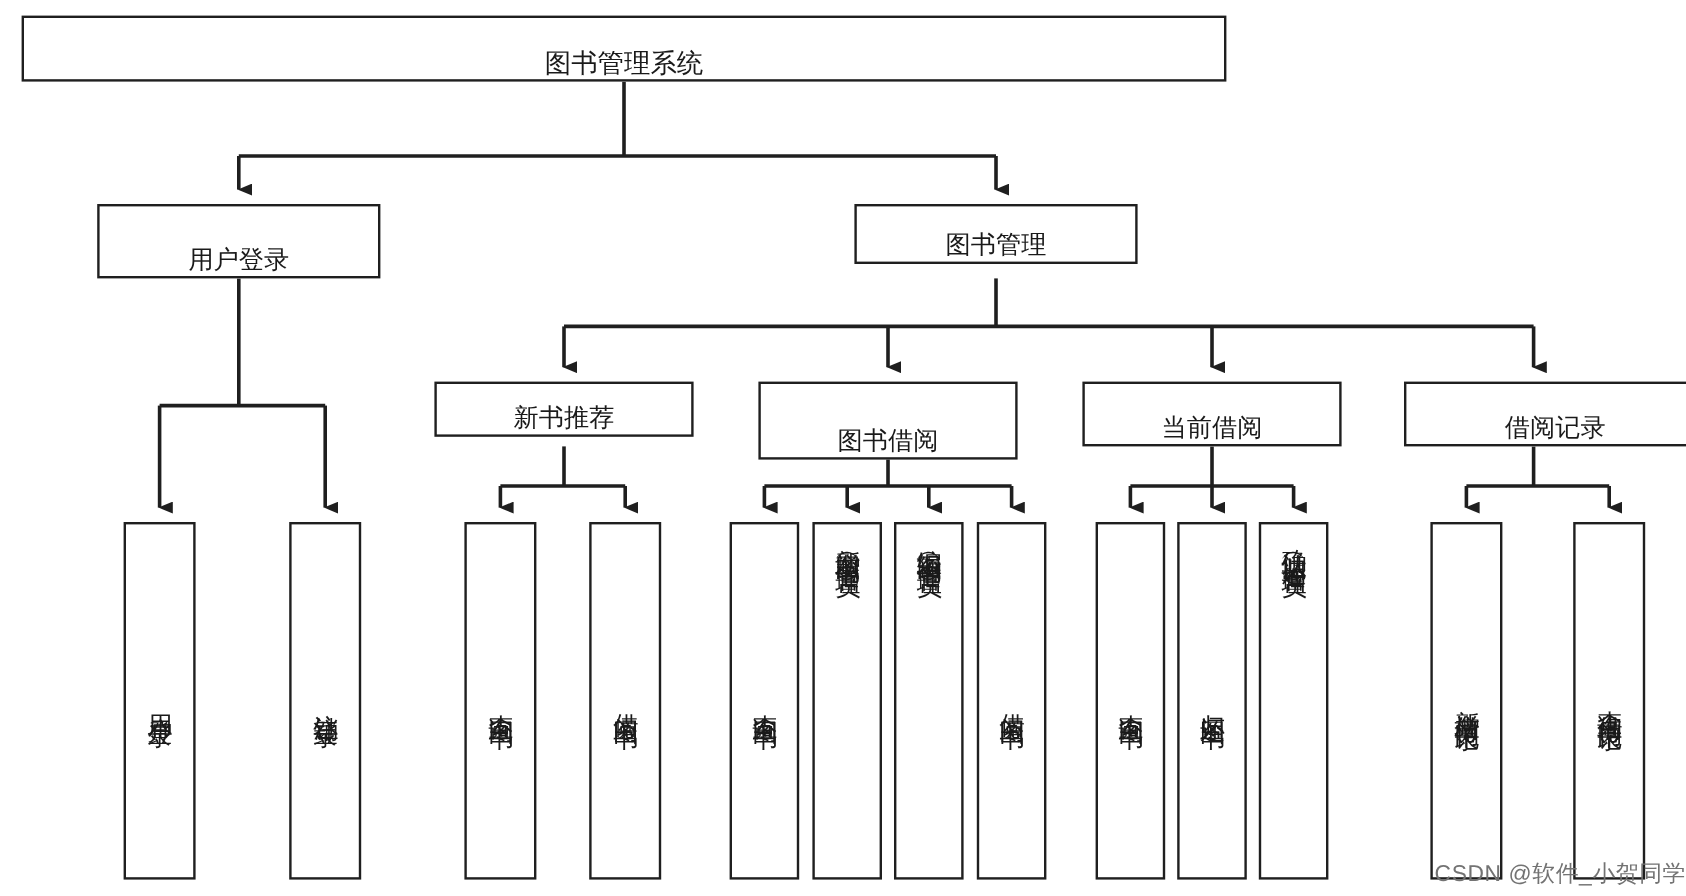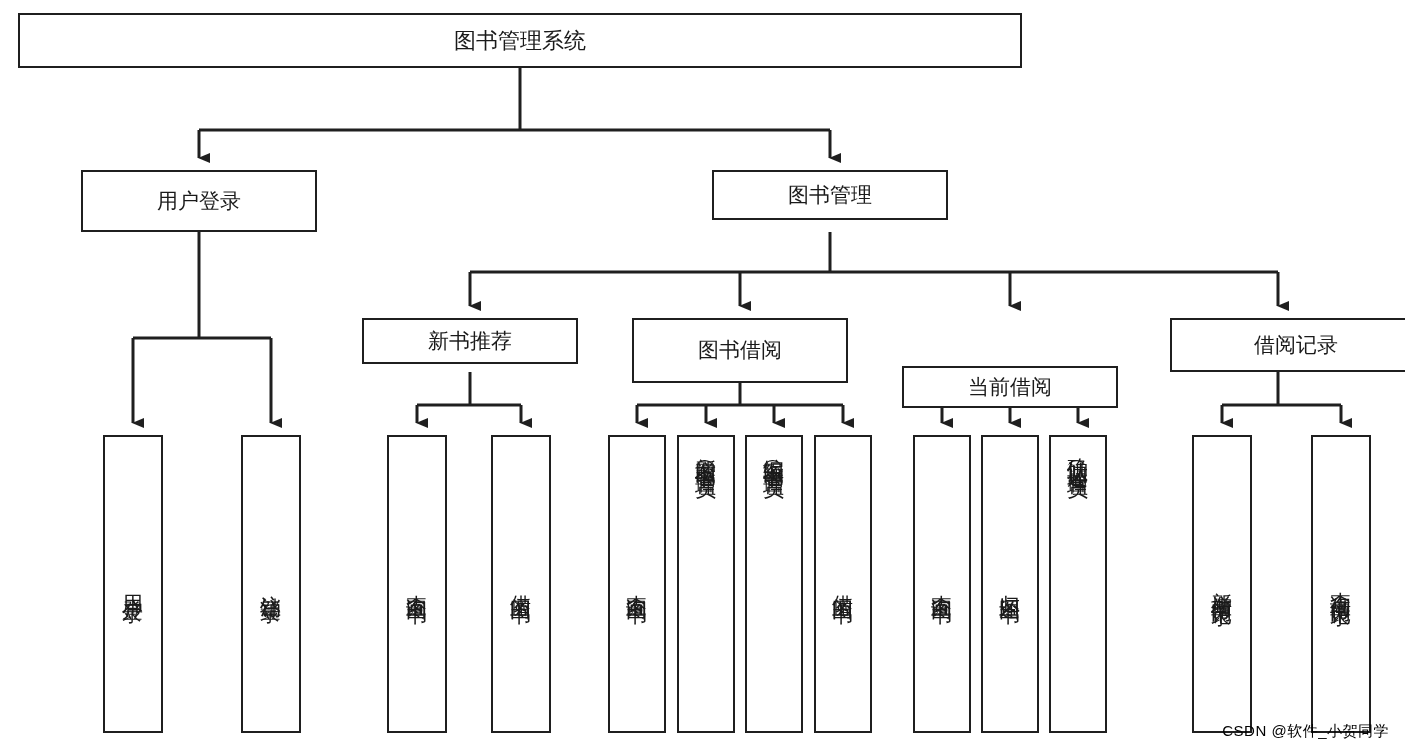--- a/index.html
+++ b/index.html
@@ -24,21 +24,21 @@
     width: 1405px;
     height: 747px;
     pointer-events: none;
   }
   .node {
     position: absolute;
     box-sizing: border-box;
     border: 2.2px solid #1f1f1f;
     background: #ffffff;
     display: flex;
-    align-items: center;
+    align-items: flex-end;
     justify-content: center;
     color: #1a1a1a;
     line-height: 1.18;
   }
   .node .label {
     display: block;
     text-align: center;
     white-space: pre;
   }
   .node.h {
@@ -59,24 +59,24 @@
     text-orientation: upright;
     letter-spacing: 3px;
     line-height: 1;
     text-align: center;
   }
   .node.v.top .label {
     align-self: flex-start;
   }
   .watermark {
     position: absolute;
-    right: 16px;
+    right: 0;
     bottom: 6px;
-    font-size: 15px;
-    color: #000000;
+    font-size: 19px;
+    color: #737373;
     letter-spacing: 0.5px;
     white-space: nowrap;
   }
 </style>
 </head>
 <body>
 
 <div id="canvas">
 
   <svg class="wires" viewBox="0 0 1405 747" xmlns="http://www.w3.org/2000/svg">
@@ -142,21 +142,21 @@
   </div>
 
   <div class="node h" style="left:362px; top:318px; width:216px; height:46px;">
     <span class="label">新书推荐</span>
   </div>
 
   <div class="node h" style="left:632px; top:318px; width:216px; height:65px;">
     <span class="label">图书借阅</span>
   </div>
 
-  <div class="node h" style="left:902px; top:318px; width:216px; height:42px;margin-top:48px;">
+  <div class="node h" style="left:902px; top:318px; width:216px; height:54px;">
     <span class="label">当前借阅</span>
   </div>
 
   <div class="node h" style="left:1170px; top:318px; width:252px; height:54px;">
     <span class="label">借阅记录</span>
   </div>
 
   <div class="node v" style="left:103px; top:435px; width:60px; height:298px;">
     <span class="label">用户登录</span>
   </div>

